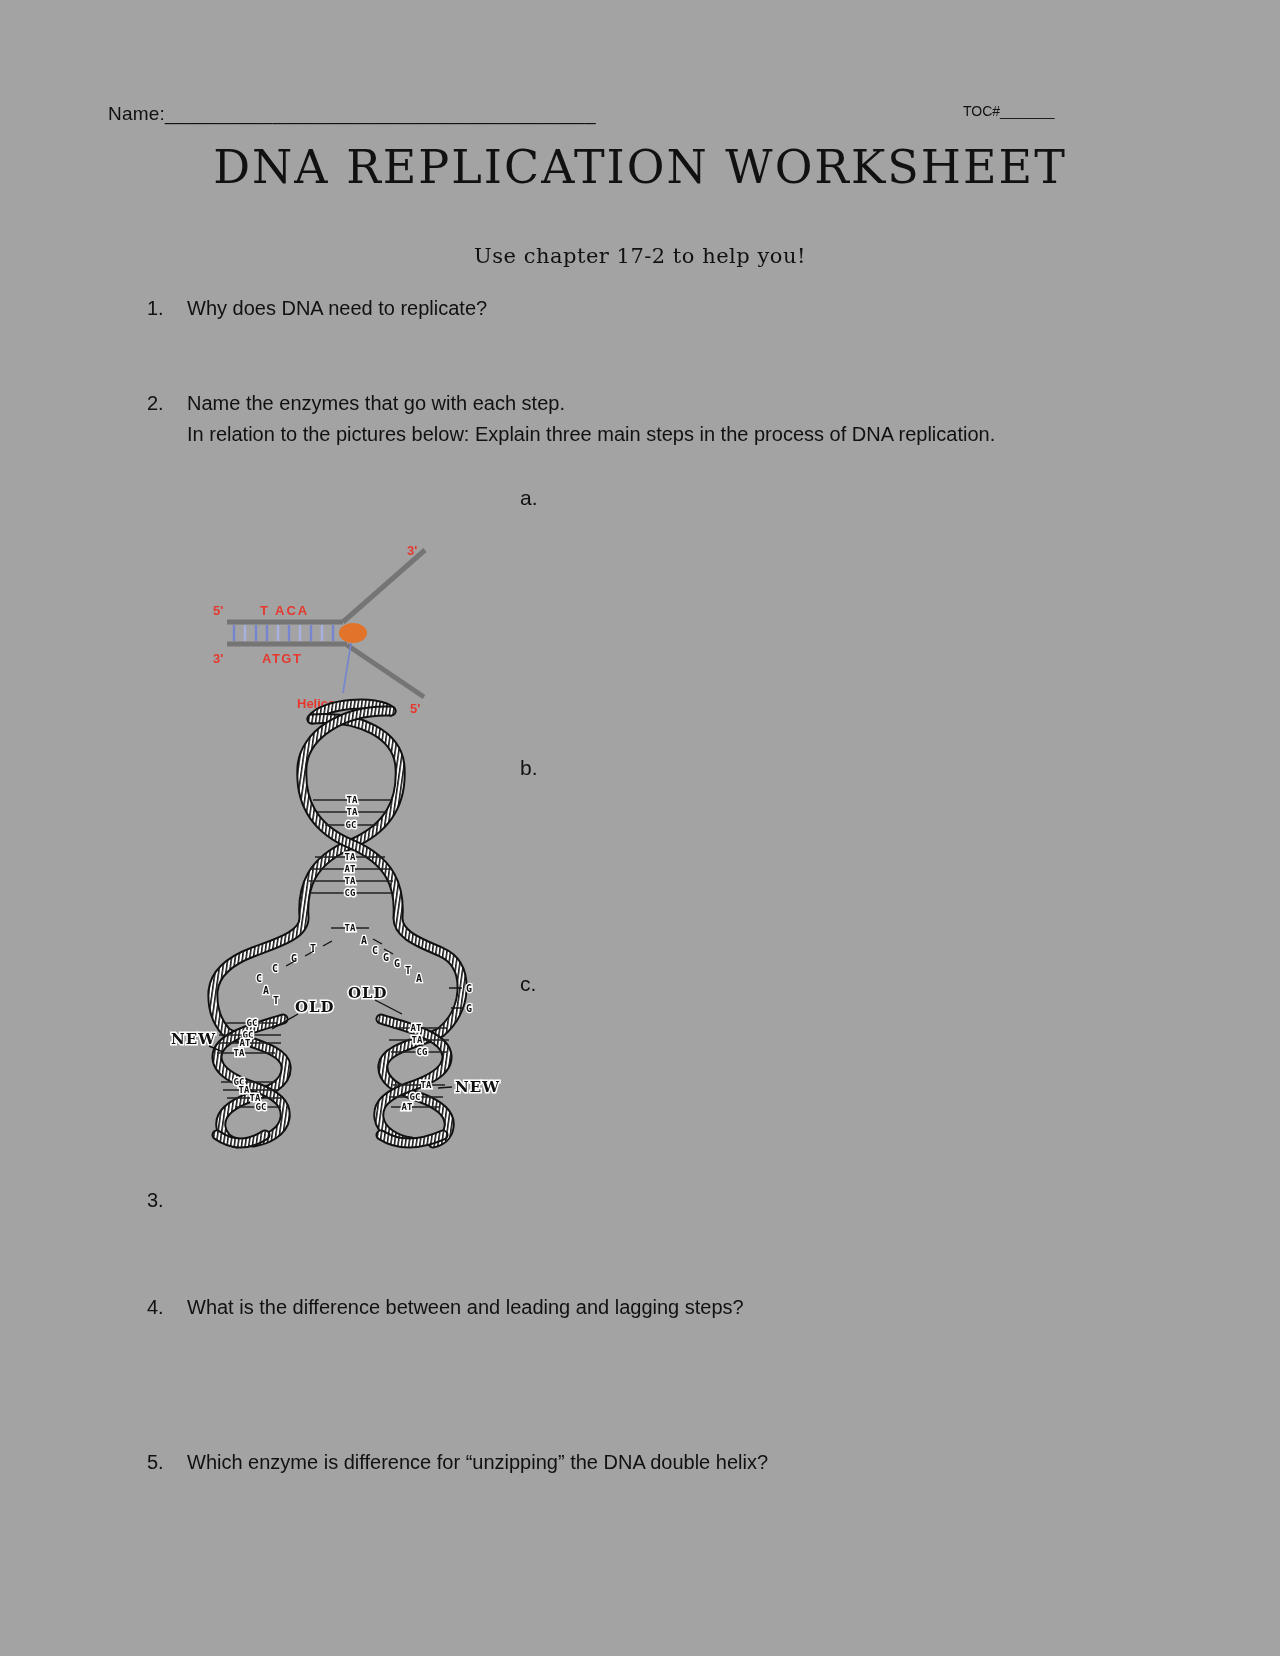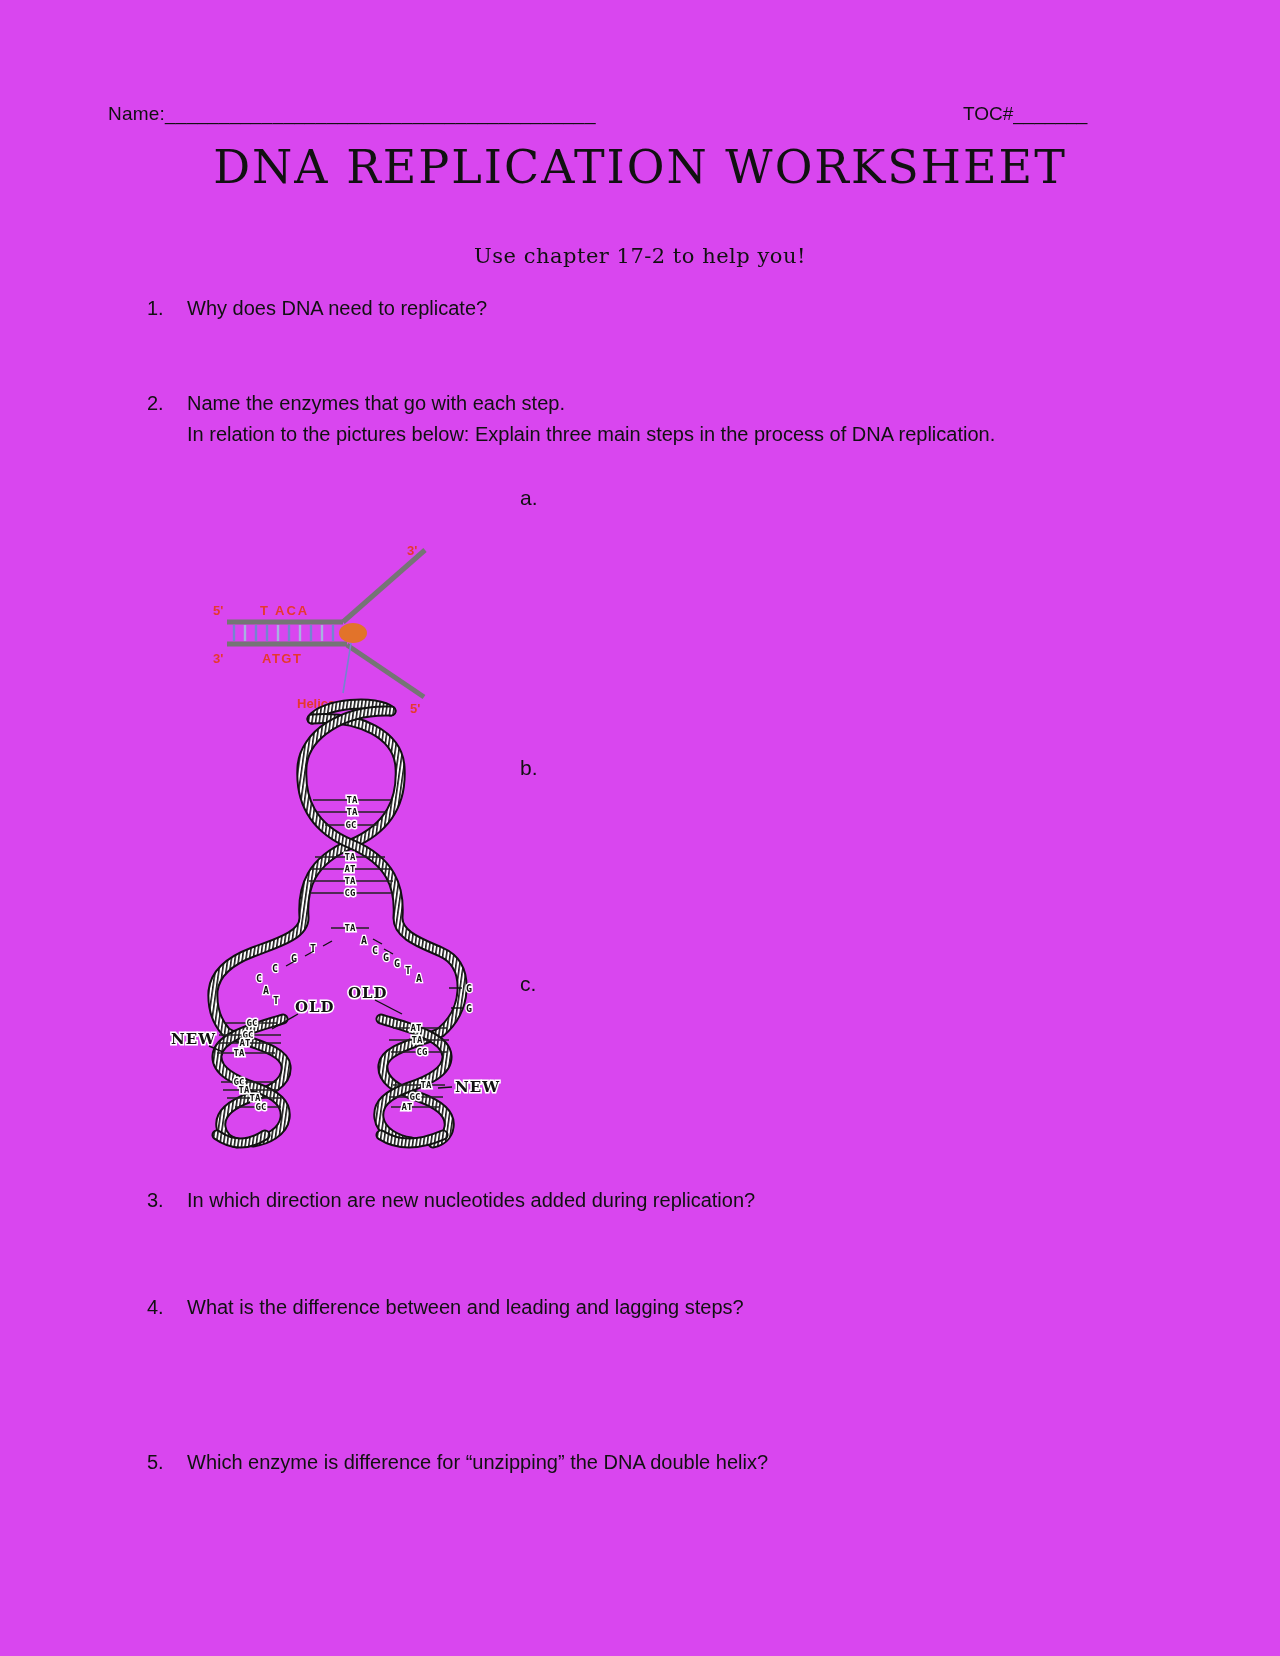--- a/index.html
+++ b/index.html
@@ -1,19 +1,19 @@
 <!DOCTYPE html>
 <html><head>
 <meta charset="utf-8">
 <style>
   html,body{margin:0;padding:0;background:#ffffff;}
-  .page{position:relative;width:1280px;height:1656px;background:#d946ef;overflow:hidden;
+  .page{position:relative;width:1280px;height:1656px;background:#a3a3a3;overflow:hidden;
         font-family:"Liberation Sans",sans-serif;color:#111;}
   .hdr-name{position:absolute;left:108px;top:103px;font-size:19px;letter-spacing:.2px;}
-  .hdr-toc{position:absolute;left:963px;top:103px;font-size:19px;}
+  .hdr-toc{position:absolute;left:963px;top:103px;font-size:14px;}
   .title{position:absolute;left:0;top:140px;width:1280px;text-align:center;
          font-family:"DejaVu Serif",serif;font-size:46px;font-weight:500;letter-spacing:2px;}
   .subtitle{position:absolute;left:0;top:232px;width:1280px;text-align:center;
             font-family:"DejaVu Serif",serif;font-size:21px;letter-spacing:.5px;margin-top:12px;}
   .q{position:absolute;display:flex;font-size:20px;line-height:31px;}
   .q .num{width:40px;flex:0 0 40px;}
   .q1{left:147px;top:293px;width:900px;}
   .q2{left:147px;top:388px;width:960px;}
   .q3{left:147px;top:1185px;width:960px;}
   .q4{left:147px;top:1292px;width:960px;}
@@ -222,21 +222,20 @@
       <path class="ptr" d="M 220,305 L 247,319"></path>
       <text class="biglbl" x="16" y="349">NEW</text>
       <path class="ptr" d="M 54,351 L 68,357"></path>
       <text class="biglbl" x="300" y="397">NEW</text>
       <path class="ptr" d="M 283,393 L 297,392"></path>
     </g>
   </svg>
 
   <div class="q q3">
     <span class="num">3.</span>
-    <div>In which direction are new nucleotides added during replication?</div>
   </div>
 
   <div class="q q4">
     <span class="num">4.</span>
     <div>What is the difference between and leading and lagging steps?</div>
   </div>
 
   <div class="q q5">
     <span class="num">5.</span>
     <div>Which enzyme is difference for “unzipping” the DNA double helix?</div>

